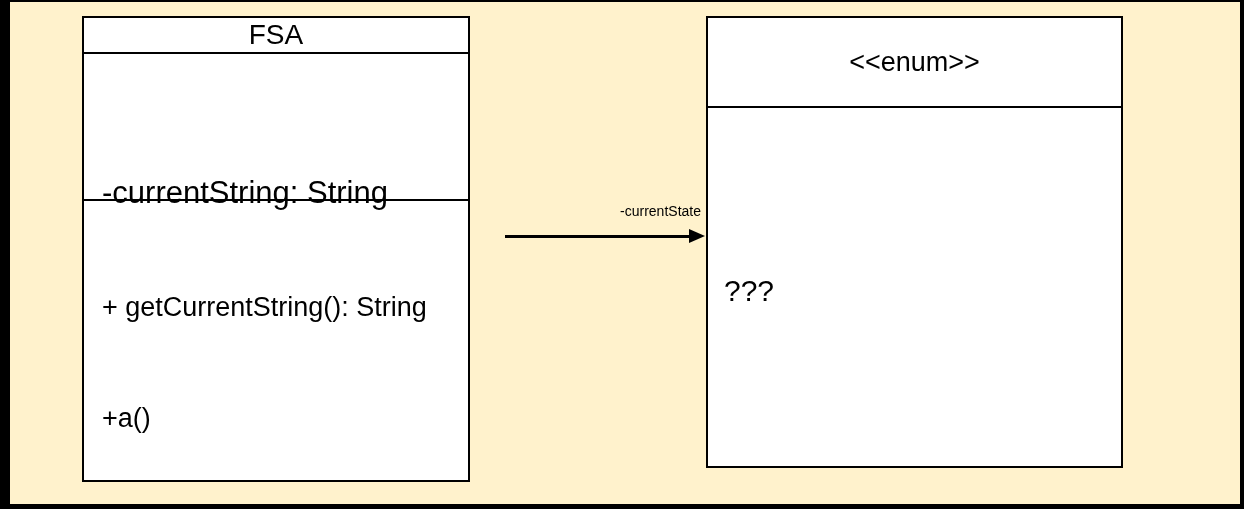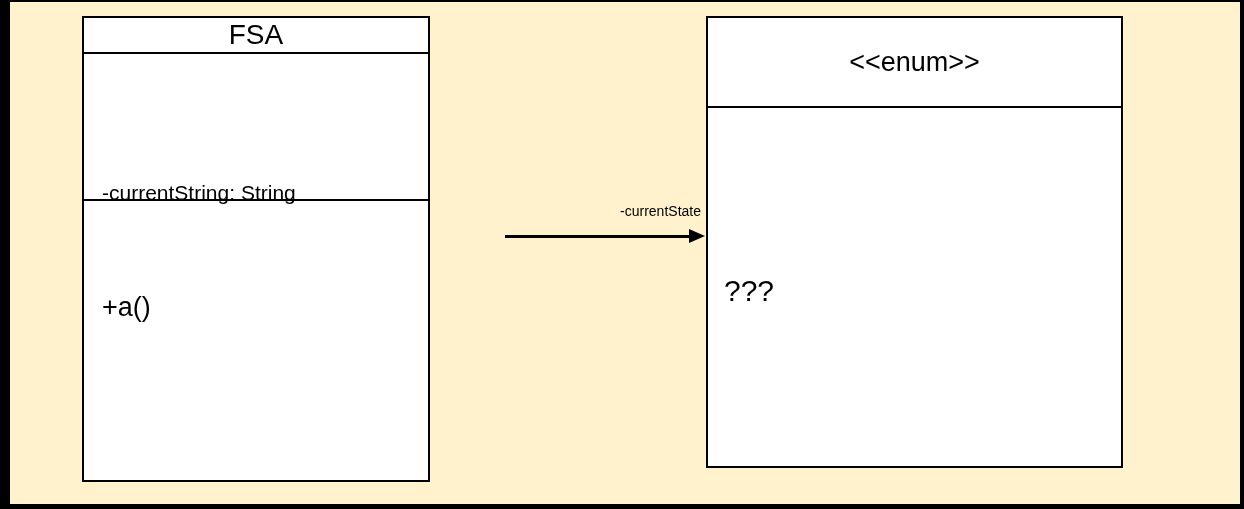--- a/index.html
+++ b/index.html
@@ -17,41 +17,41 @@
     width: 1230px; height: 502px;
     background: #FFF2CC;
   }
   .uml-class {
     position: absolute;
     background: #FFFFFF;
     border: 2px solid #000000;
     display: flex;
     flex-direction: column;
   }
-  #fsa-box   { left: 72px;  top: 14px; width: 348px; height: 466px; }
+  #fsa-box   { left: 72px;  top: 14px; width: 388px; height: 466px; }
   #enum-box  { left: 696px; top: 14px; width: 417px; height: 452px; }
 
   .compartment { border-bottom: 2px solid #000000; }
   .compartment:last-child { border-bottom: none; }
 
   .title-compartment {
     display: flex;
     flex-direction: column;
     align-items: center;
     justify-content: center;
     font-size: 28px;
     line-height: 34px;
   }
   #fsa-box .title-compartment { height: 69px; }
   #enum-box .title-compartment { height: 90px; font-size: 27px; line-height: 35px; }
 
   #fsa-box .attributes-compartment {
     height: 147px;
     padding: 39px 10px 0 18px;
-    font-size: 21px;
+    font-size: 31px;
     line-height: 40px;
     white-space: pre;
   }
   #fsa-box .methods-compartment {
     flex: 1;
     padding: 14px 10px 0 18px;
     font-size: 27px;
     line-height: 37px;
     white-space: pre;
   }
@@ -91,20 +91,21 @@
 <div class="canvas">
 
   <div class="uml-class" id="fsa-box">
     <div class="compartment title-compartment">
       <div>FSA</div>
     </div>
     <div class="compartment attributes-compartment">
       <div>-currentString: String</div>
     </div>
     <div class="compartment methods-compartment">
+      <div>+ getCurrentString(): String</div>
       <div>+a()</div>
       
       
       
       
     </div>
   </div>
 
   <div class="assoc-label">-currentState</div>
   <div class="assoc-line"></div>

